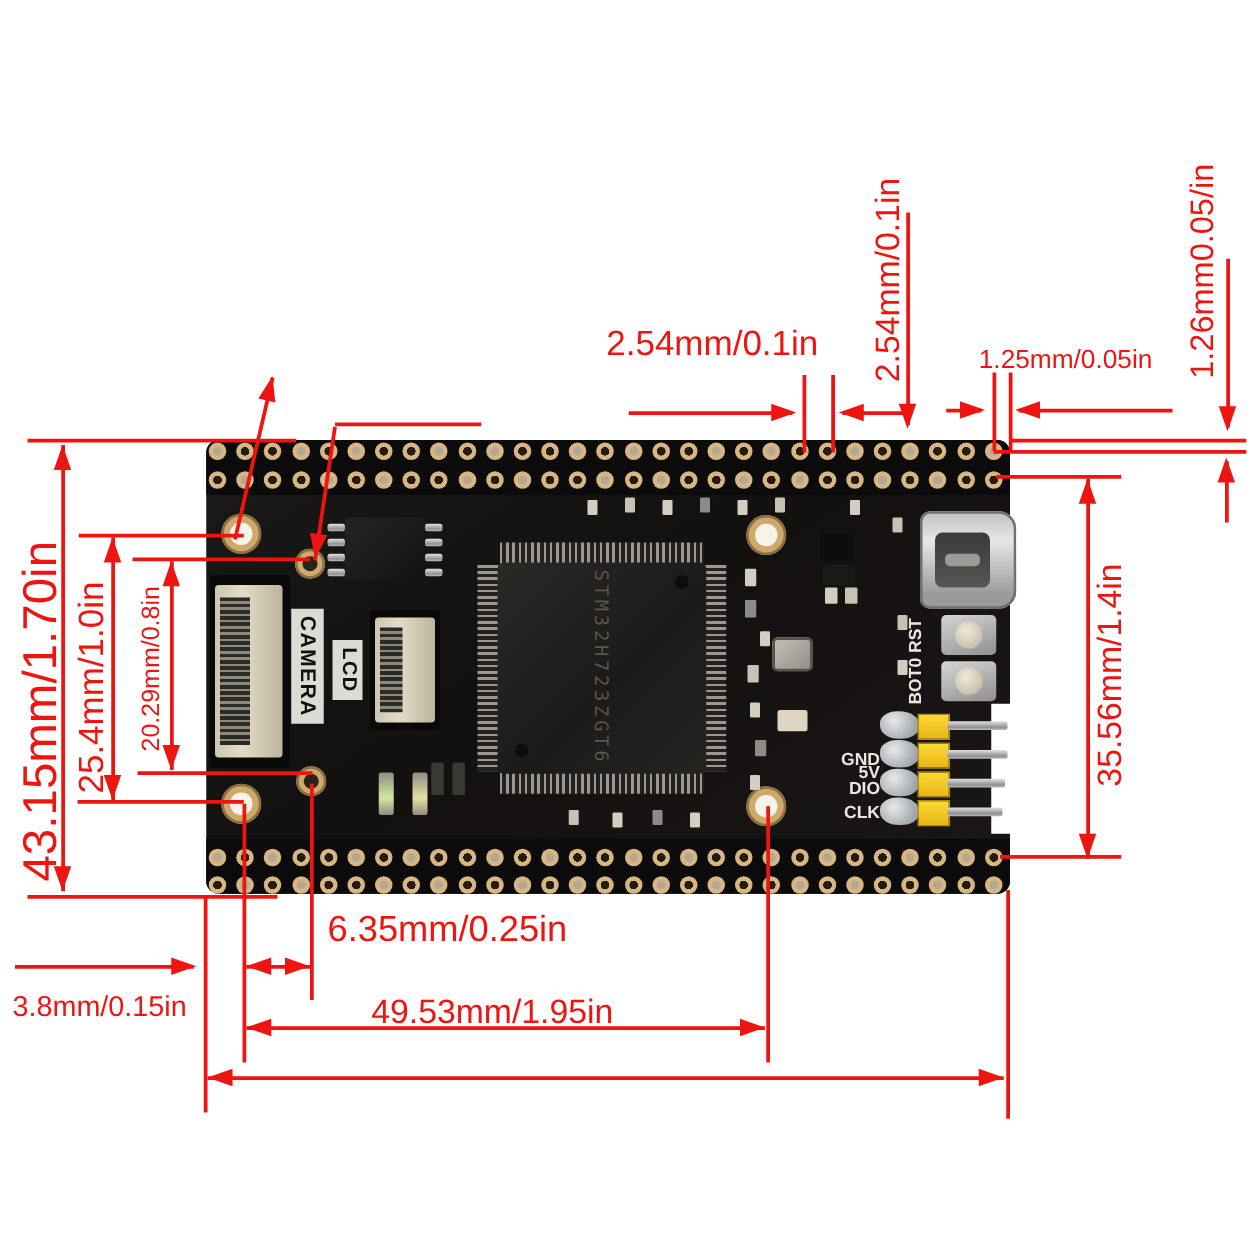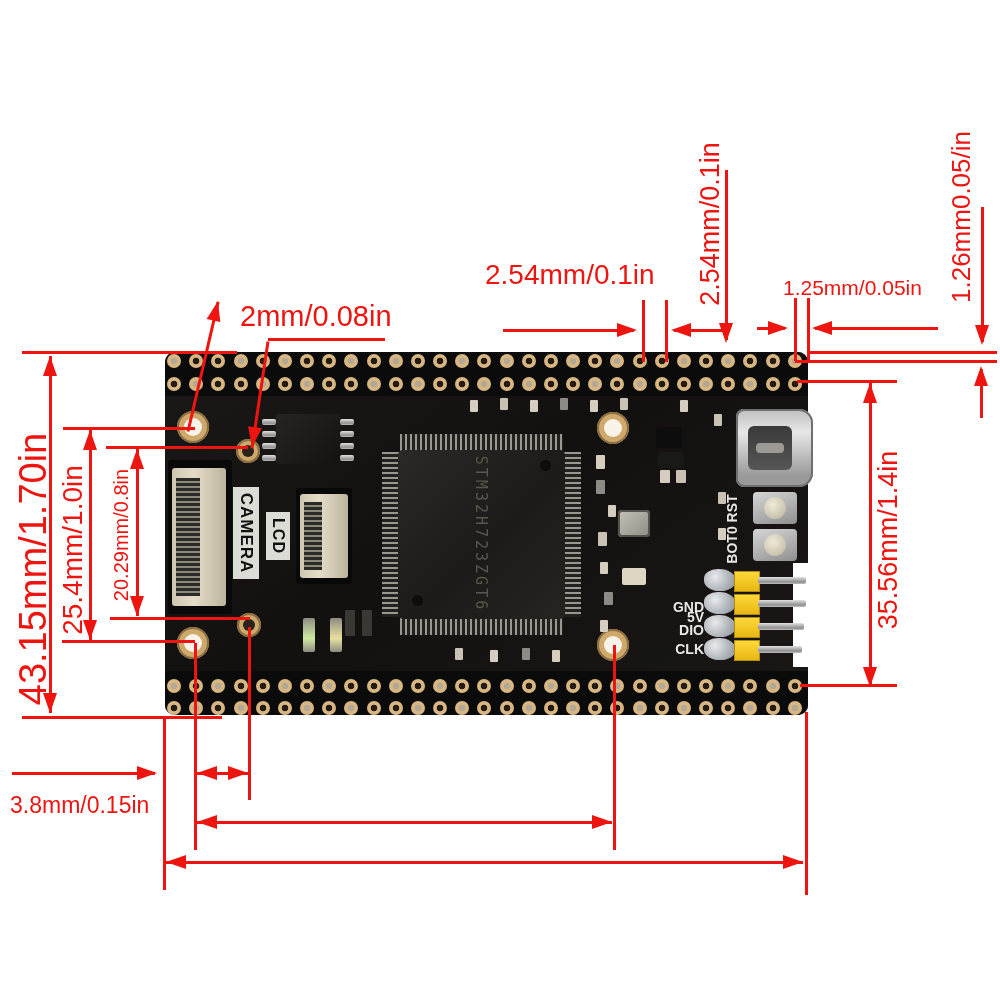--- a/index.html
+++ b/index.html
@@ -339,36 +339,37 @@
       <div class="vl" style="left: 980.5px; top: 207px; height: 135px;"></div>
       <div class="arr" style="left: 982px; top: 345px; transform-origin: 20px 7px; transform: translate(-20px, -7px) rotate(90deg);"></div>
       <div class="vl" style="left: 979.5px; top: 369px; height: 49px;"></div>
       <div class="arr" style="left: 981px; top: 366px; transform-origin: 20px 7px; transform: translate(-20px, -7px) rotate(-90deg);"></div>
       <div style="position: absolute; left: 188px; top: 430px; width: 133px; height: 3px; background: rgb(238, 20, 16); transform-origin: 0px 1.5px; transform: rotate(-76.9deg);"></div>
       <div class="arr" style="left: 218px; top: 301px; transform-origin: 20px 7px; transform: translate(-20px, -7px) rotate(-76.9deg);"></div>
       <div style="position: absolute; left: 268px; top: 340px; width: 108px; height: 3px; background: rgb(238, 20, 16); transform-origin: 0px 1.5px; transform: rotate(98.5deg);"></div>
       <div class="arr" style="left: 252px; top: 447px; transform-origin: 20px 7px; transform: translate(-20px, -7px) rotate(98.5deg);"></div>
     </div>
 
-  <div class="dim" style="left:240px;top:300px;font-size:29px;">2mm/0.08in</div>
 
   <div class="dim" style="left:485px;top:259px;font-size:28px;">2.54mm/0.1in</div>
 
   <div class="dim rot" style="left:625px;top:209px;width:170px;height:30px;font-size:27px;transform:rotate(-90deg);">2.54mm/0.1in</div>
 
   <div class="dim" style="left:783px;top:276px;font-size:21px;">1.25mm/0.05in</div>
 
   <div class="dim rot" style="left:868px;top:203px;width:186px;height:28px;font-size:26px;transform:rotate(-90deg);">1.26mm0.05/in</div>
 
   <div class="dim rot" style="left:-117px;top:549px;width:300px;height:40px;font-size:38px;transform:rotate(-90deg);">43.15mm/1.70in</div>
 
   <div class="dim rot" style="left:-17px;top:535px;width:180px;height:30px;font-size:28px;transform:rotate(-90deg);">25.4mm/1.0in</div>
 
   <div class="dim rot" style="left:51px;top:523px;width:140px;height:24px;font-size:20px;transform:rotate(-90deg);">20.29mm/0.8in</div>
 
   <div class="dim rot" style="left:794px;top:526px;width:188px;height:28px;font-size:27px;transform:rotate(-90deg);">35.56mm/1.4in</div>
 
+  <div class="dim" style="left:262px;top:728px;font-size:29px;">6.35mm/0.25in</div>
 
   <div class="dim" style="left:10px;top:792px;font-size:23px;">3.8mm/0.15in</div>
 
+  <div class="dim" style="left:297px;top:794px;font-size:27px;">49.53mm/1.95in</div>
 
 
 </div>
 
 </body></html>

